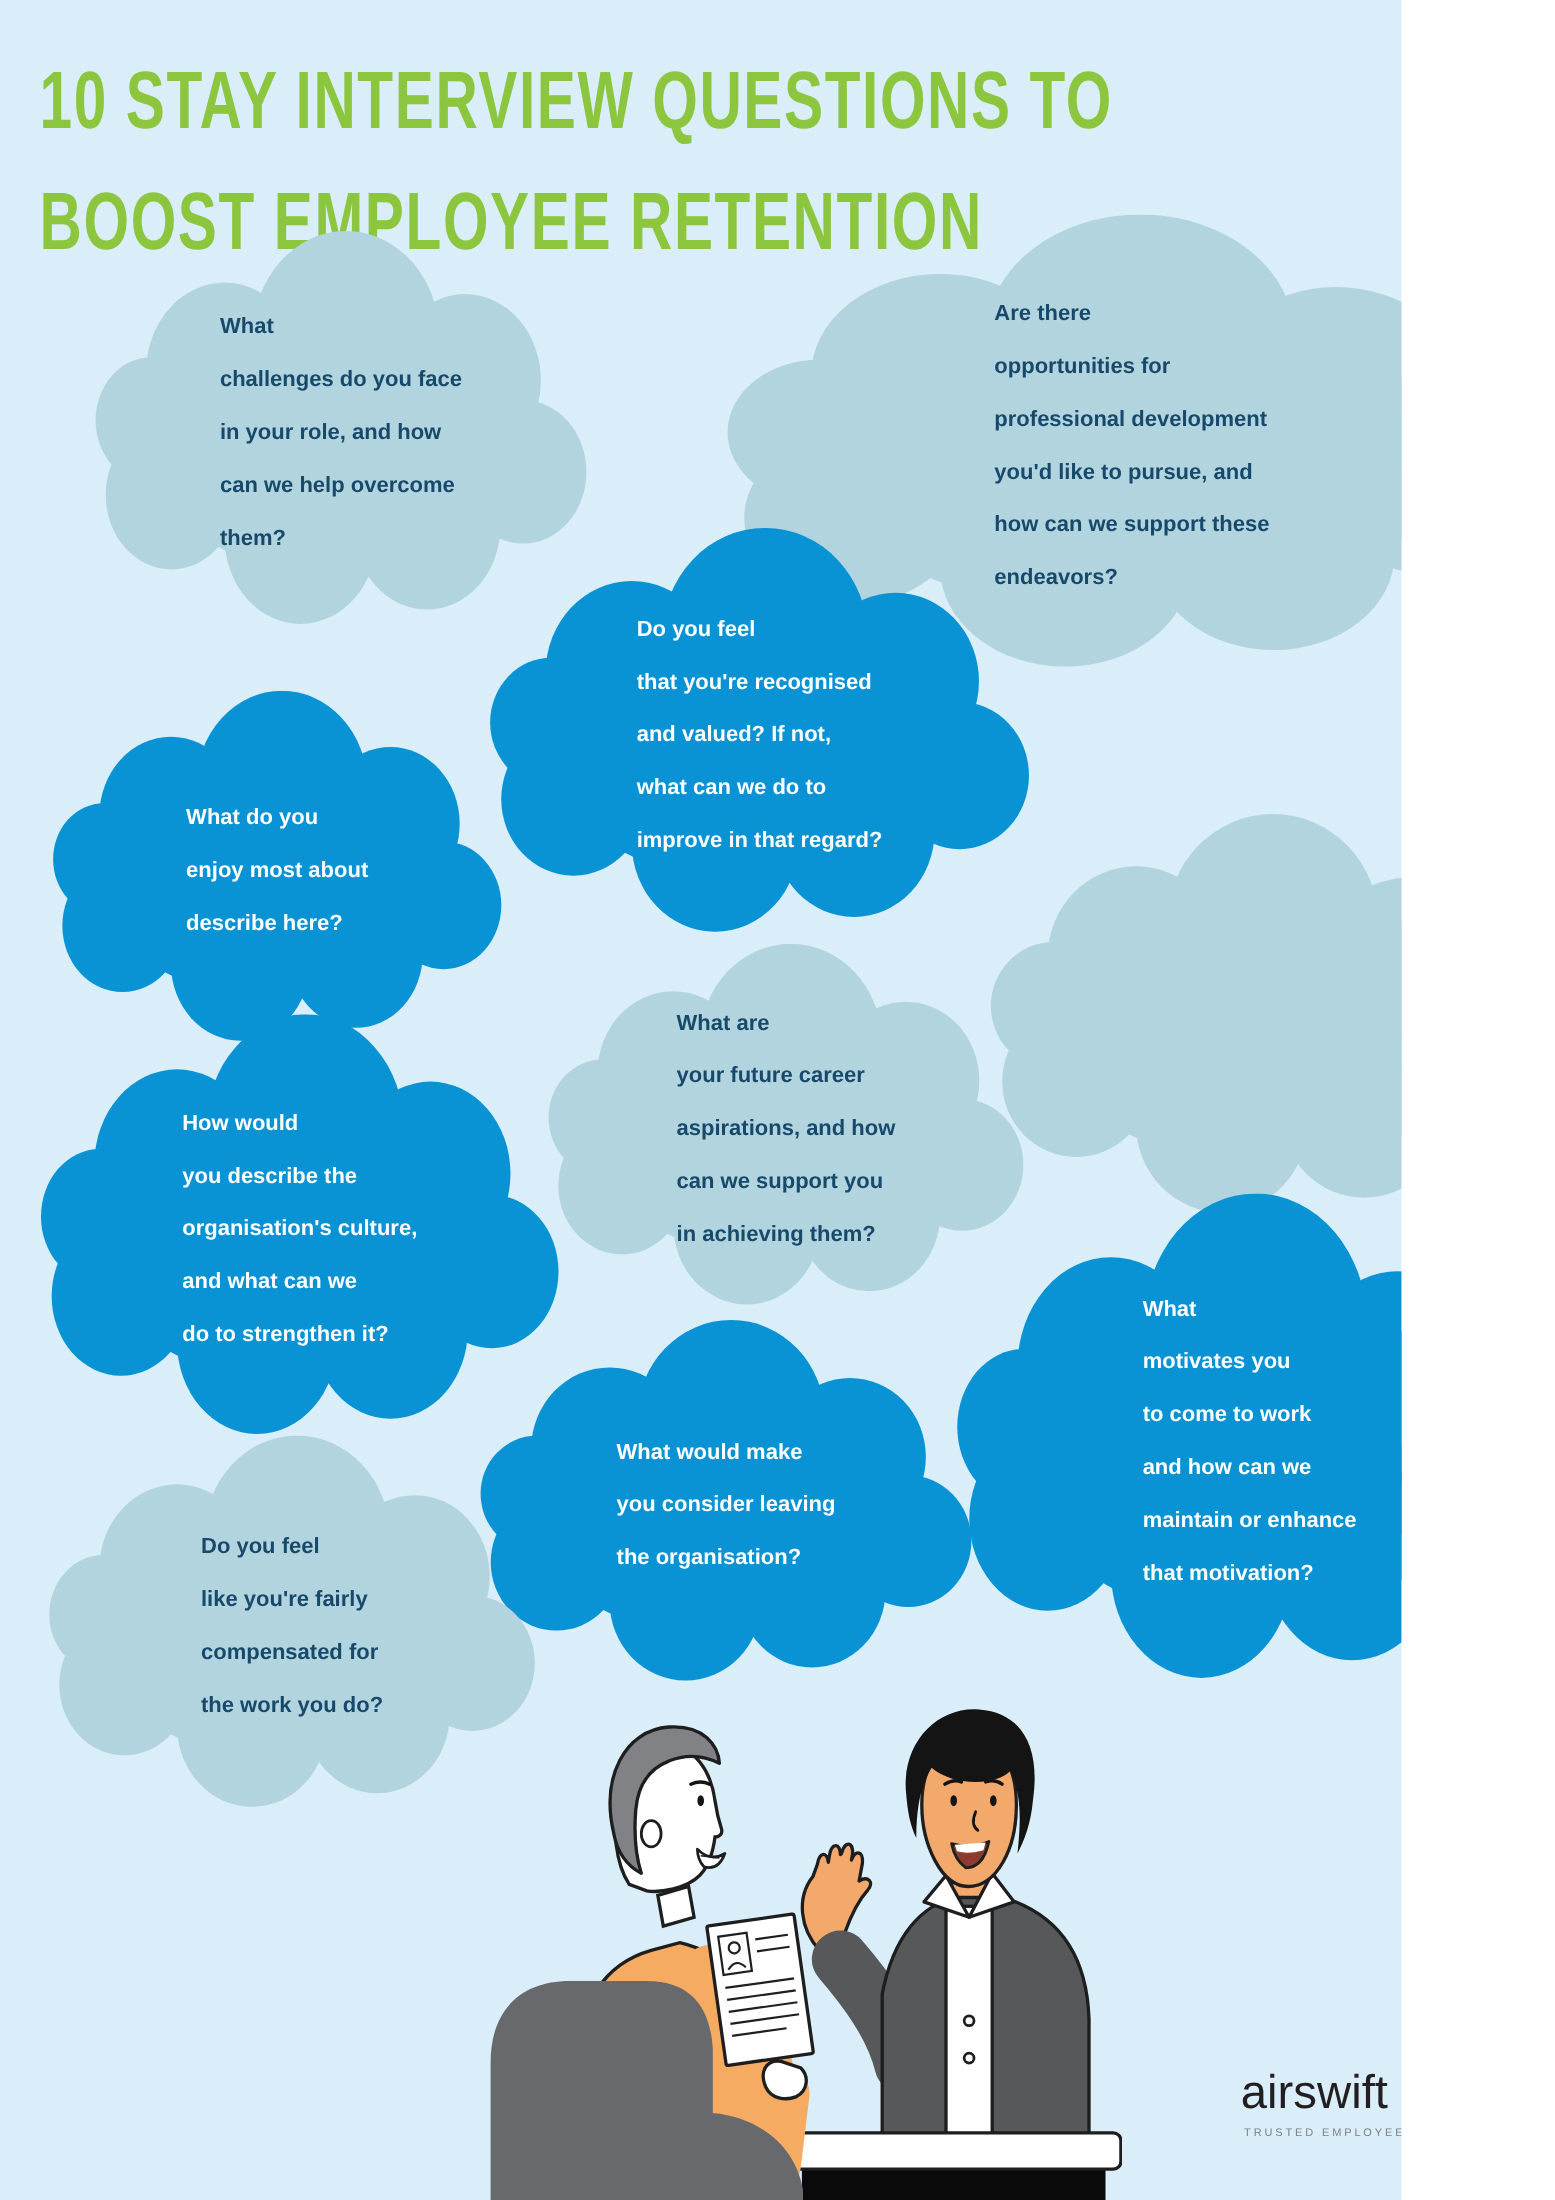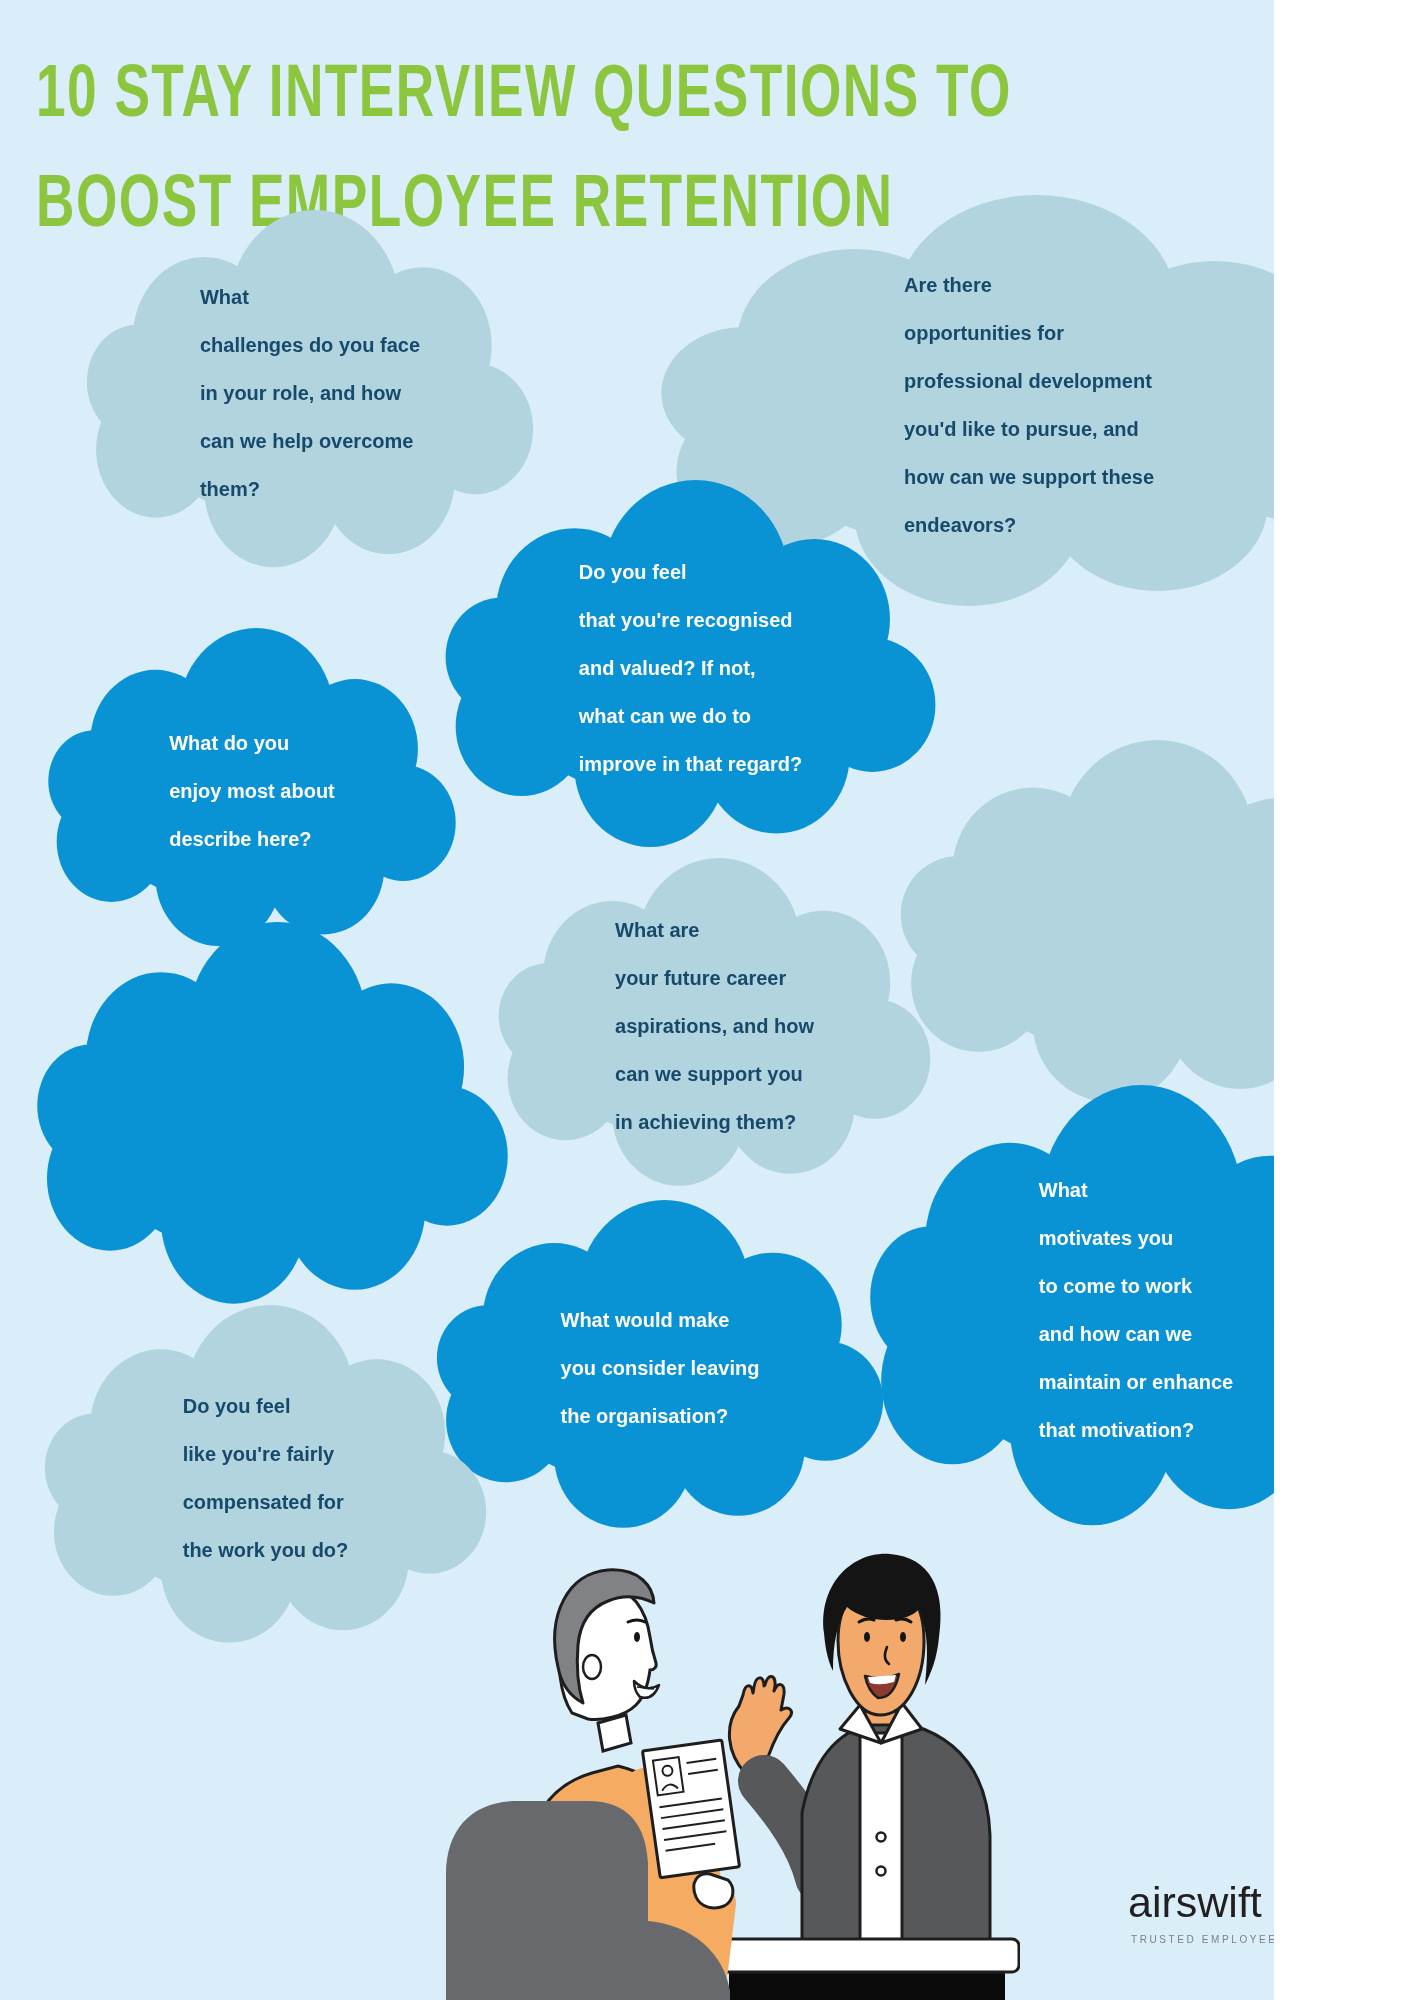--- a/index.html
+++ b/index.html
@@ -141,20 +141,25 @@
 your future career
 aspirations, and how
 can we support you
 in achieving them?</div>
   </div>
 
   <div class="cloud blue c7">
     <svg class="cloud-bg" viewBox="0 0 200 140" preserveAspectRatio="none">
         <use href="#cloudG" fill="currentColor"></use>
       </svg>
+    <div class="cloud-text">How would
+you describe the
+organisation's culture,
+and what can we
+do to strengthen it?</div>
   </div>
 
   <div class="cloud blue c8">
     <svg class="cloud-bg" viewBox="0 0 200 140" preserveAspectRatio="none">
         <use href="#cloudG" fill="currentColor"></use>
       </svg>
     <div class="cloud-text">What
 motivates you
 to come to work
 and how can we

